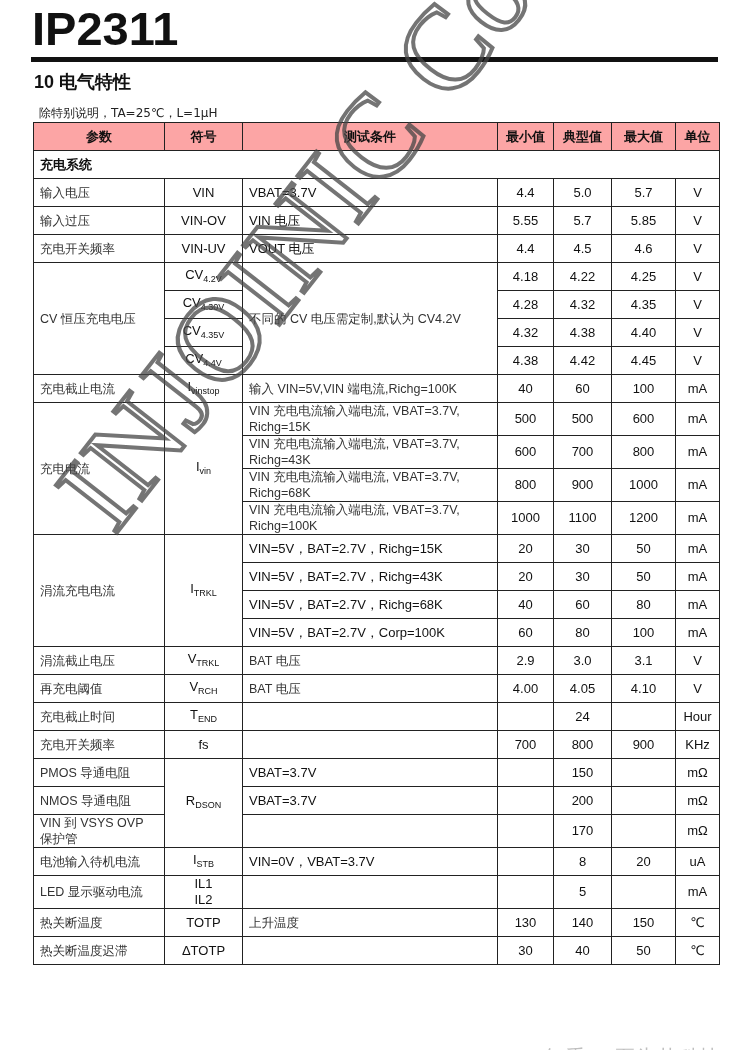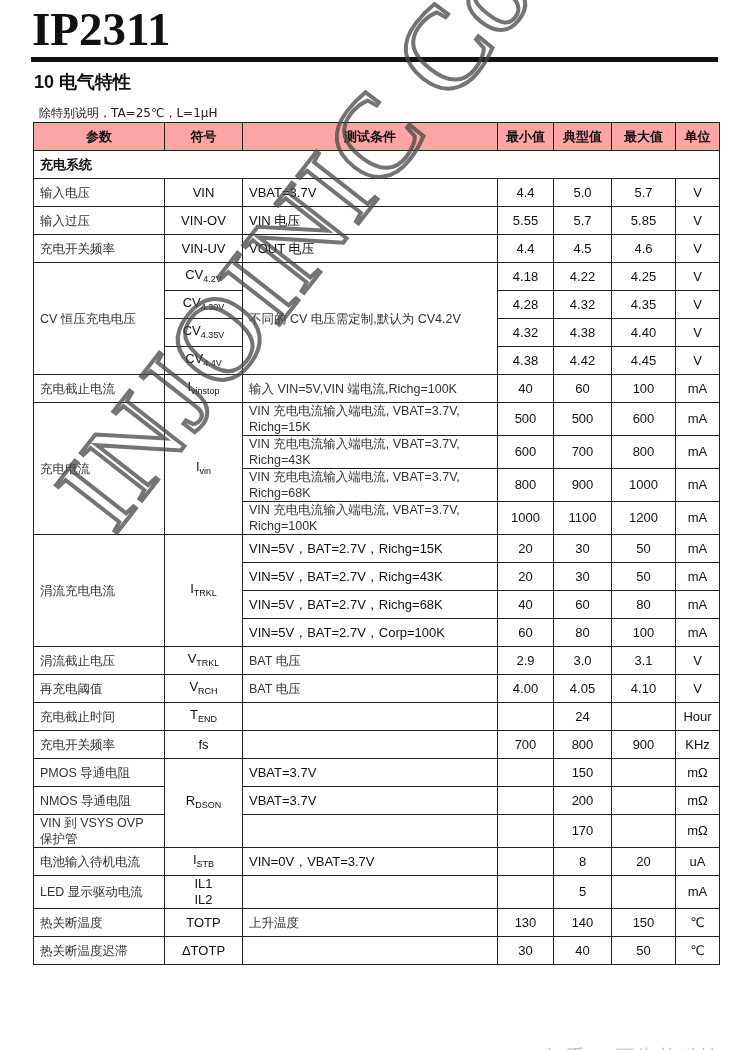--- a/index.html
+++ b/index.html
@@ -1,19 +1,19 @@
 <!DOCTYPE html>
 <html><head>
 <meta charset="utf-8">
 <style>
   html, body { margin: 0; padding: 0; background: #ffffff; }
   body { width: 750px; height: 1050px; position: relative; overflow: hidden;
          font-family: "Liberation Sans", "DejaVu Sans", sans-serif; color: #111; }
   .chip-title { position: absolute; left: 32px; top: 4px; font-size: 47px; font-weight: bold;
-                letter-spacing: 0px; line-height: 50px; font-family: Liberation Serif, serif; }
+                letter-spacing: 0px; line-height: 50px; font-family: Liberation Sans, sans-serif; }
   .title-rule { position: absolute; left: 31px; top: 57px; width: 687px; height: 5px; background: #111; }
   .section-title { position: absolute; left: 34px; top: 70px; font-size: 18px; font-weight: bold;
                    font-family: Liberation Sans, sans-serif; }
   .note { position: absolute; left: 39px; top: 105px; font-size: 12px; color: #222;
           font-family: "DejaVu Sans", sans-serif; }
   table.spec { position: absolute; left: 33px; top: 122px; border-collapse: collapse;
                table-layout: fixed; width: 686px; font-size: 13px; }
   table.spec td, table.spec th { border: 1.5px solid #222; padding: 0 6px; overflow: hidden; }
   table.spec th { background: #fca5a5; height: 27px; font-weight: bold; font-size: 13px;
                   font-family: "DejaVu Sans", sans-serif; text-align: center; }

